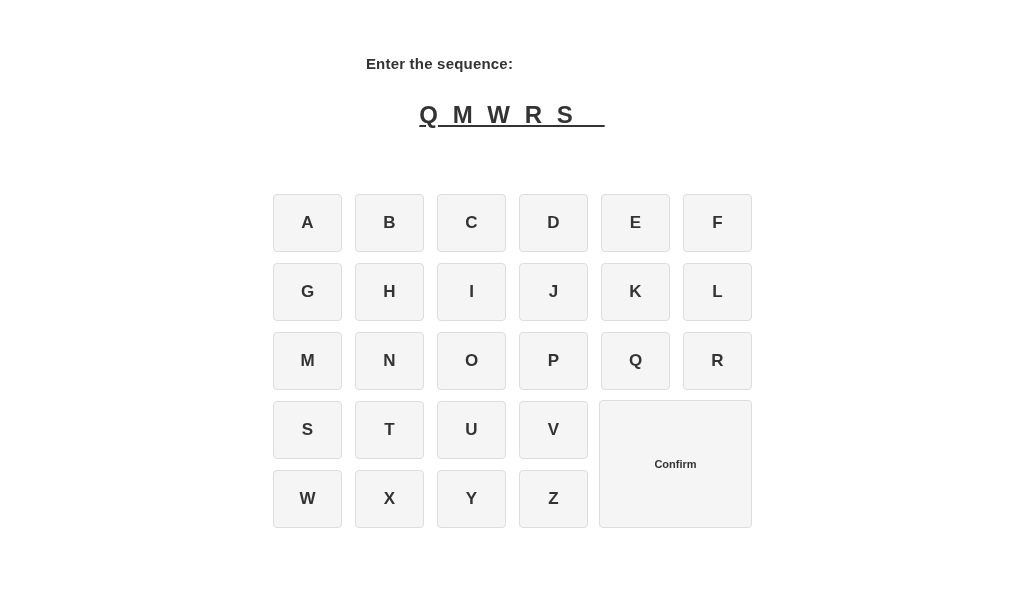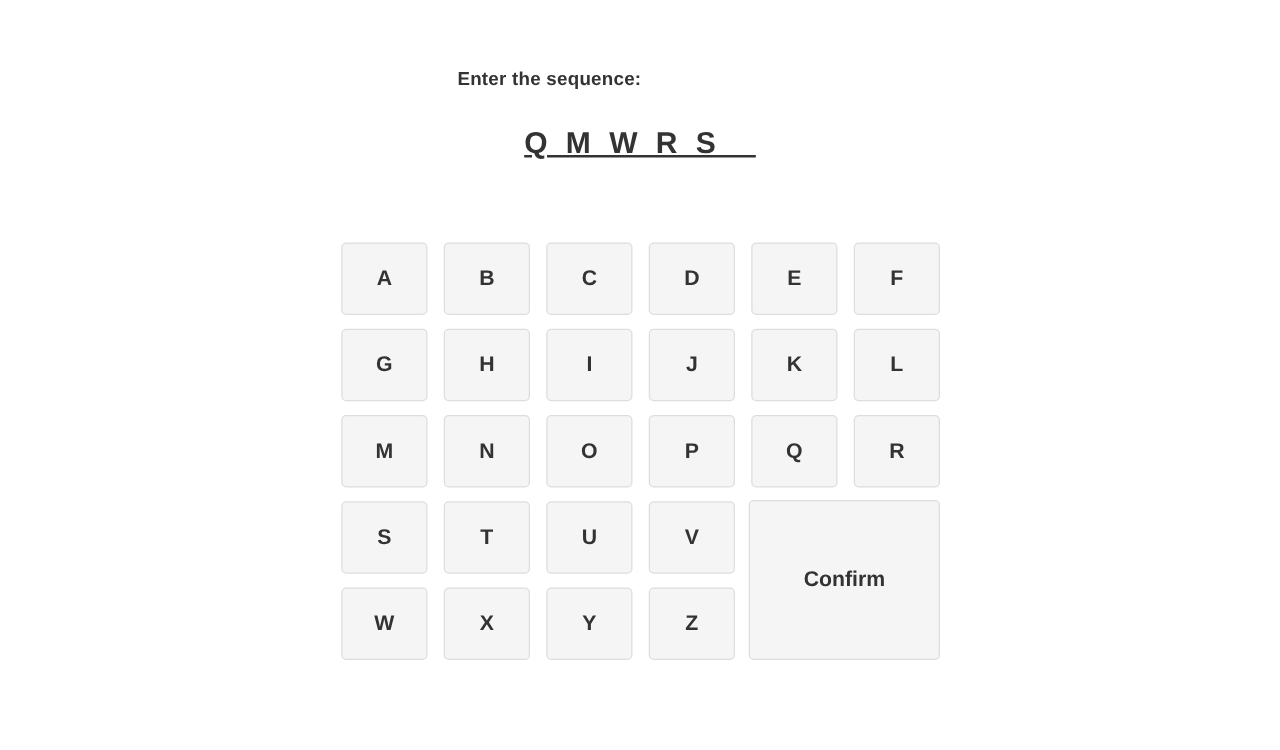--- a/index.html
+++ b/index.html
@@ -82,21 +82,21 @@
 
   .confirm {
     width: 153px;
     height: 128px;
     background: #f5f5f5;
     border: 1px solid #dddddd;
     border-radius: 4px;
     display: flex;
     align-items: center;
     justify-content: center;
-    font-size: 17px;
+    font-size: 11px;
     font-weight: bold;
     color: #333333;
     box-sizing: border-box;
     cursor: pointer;
     user-select: none;
   }
 </style>
 </head>
 <body>
 

